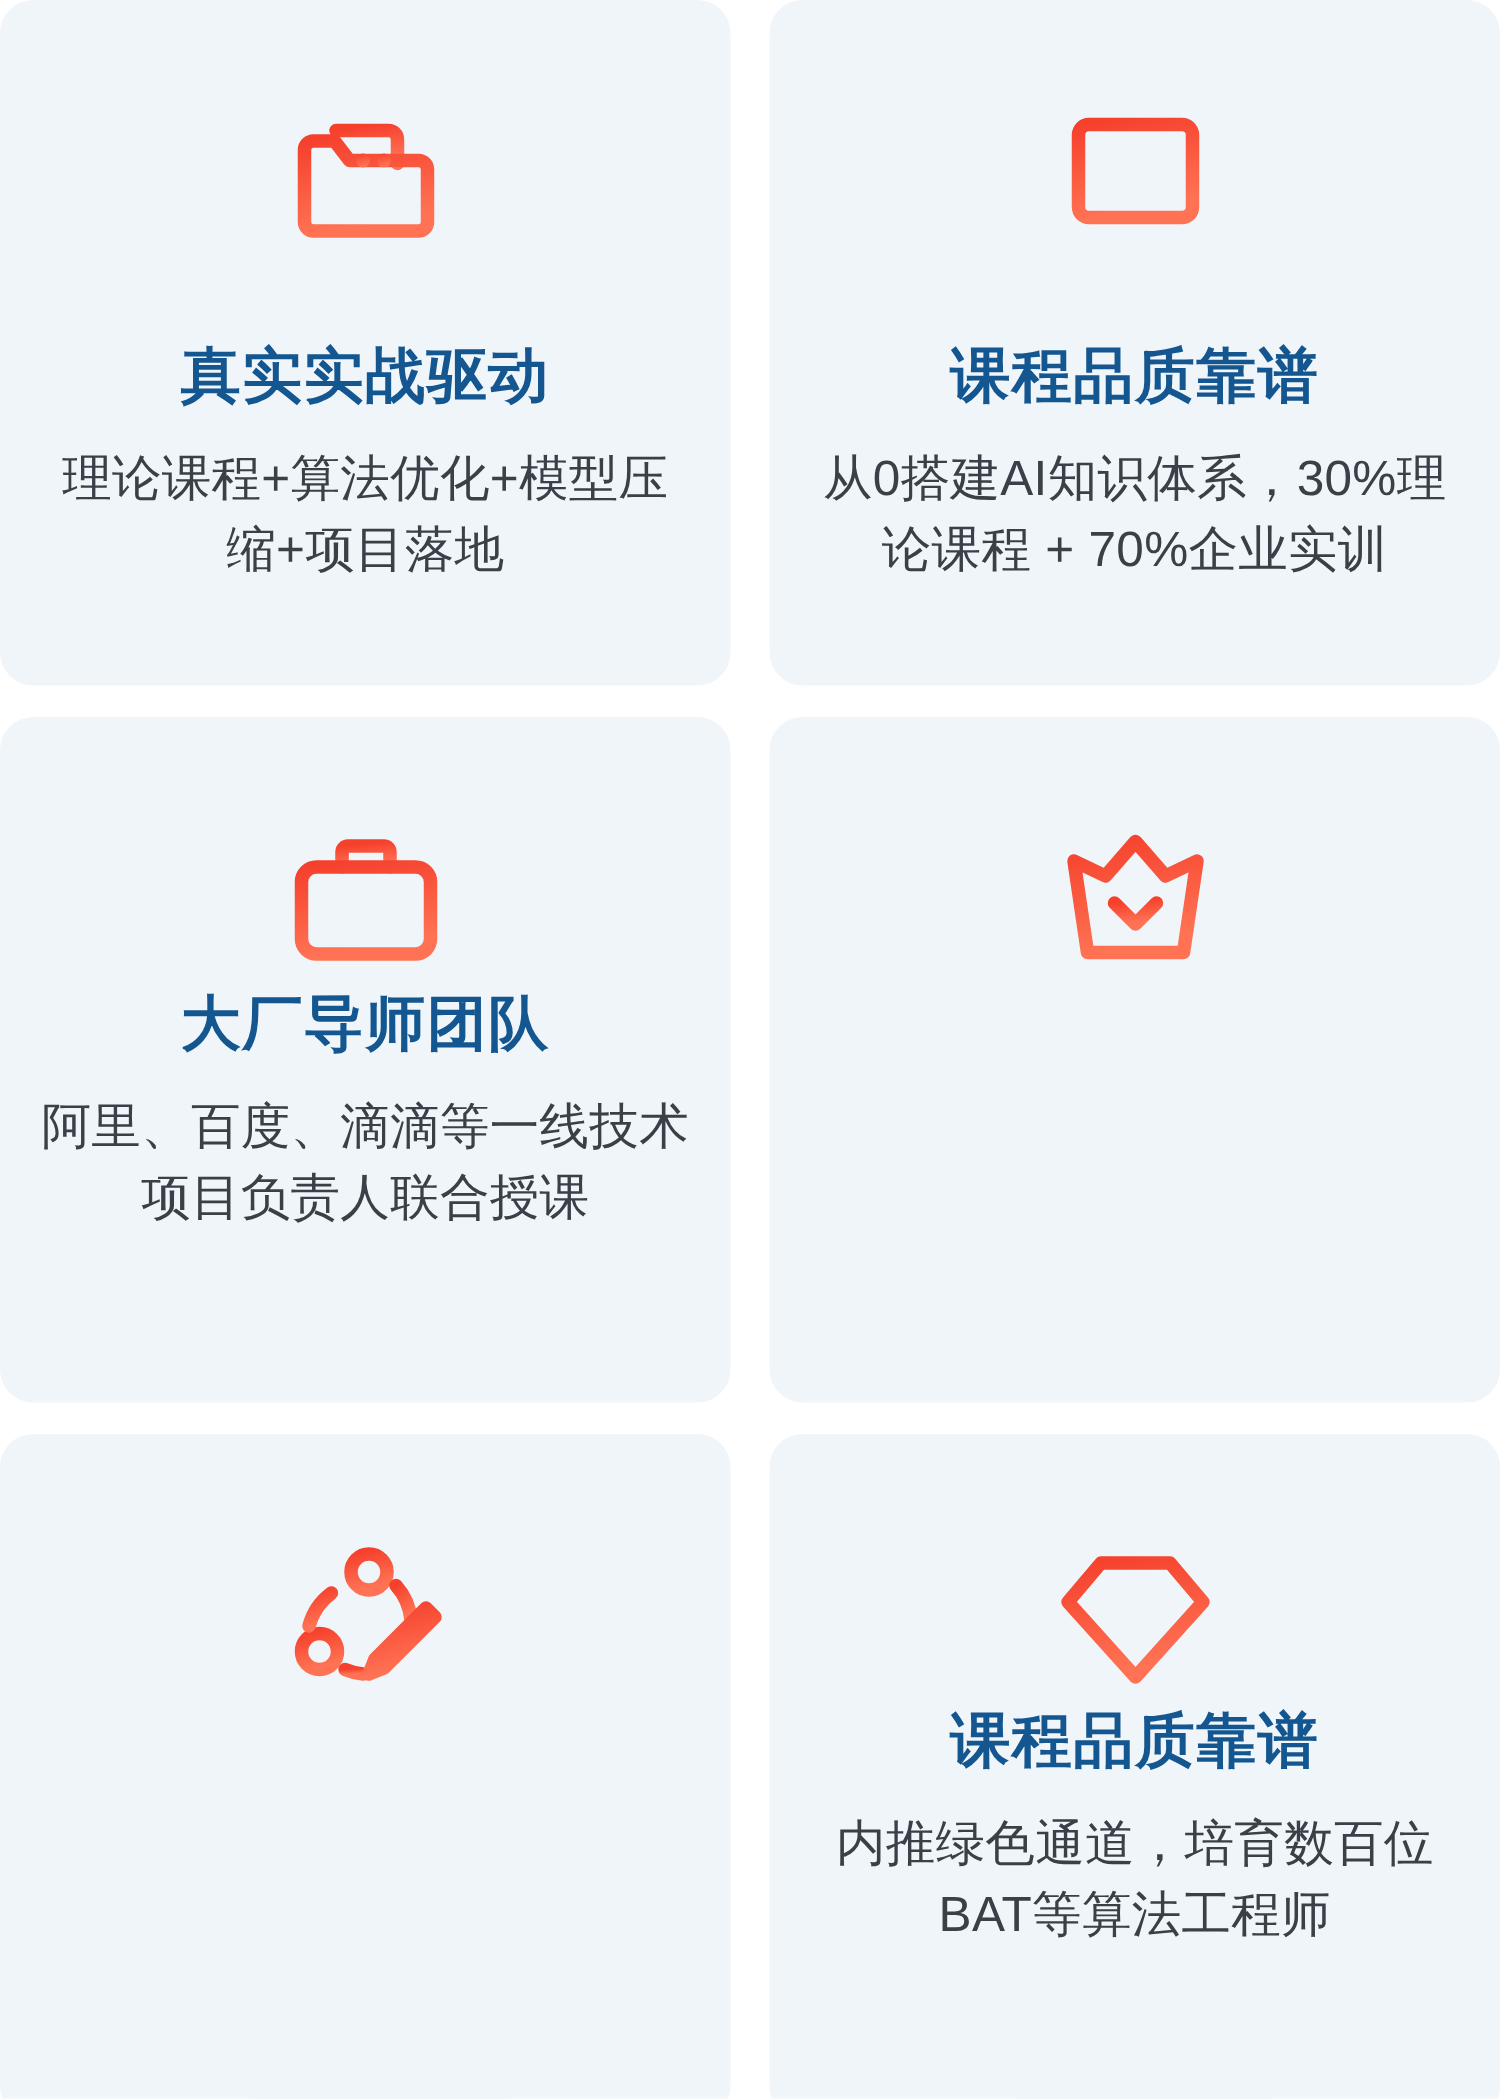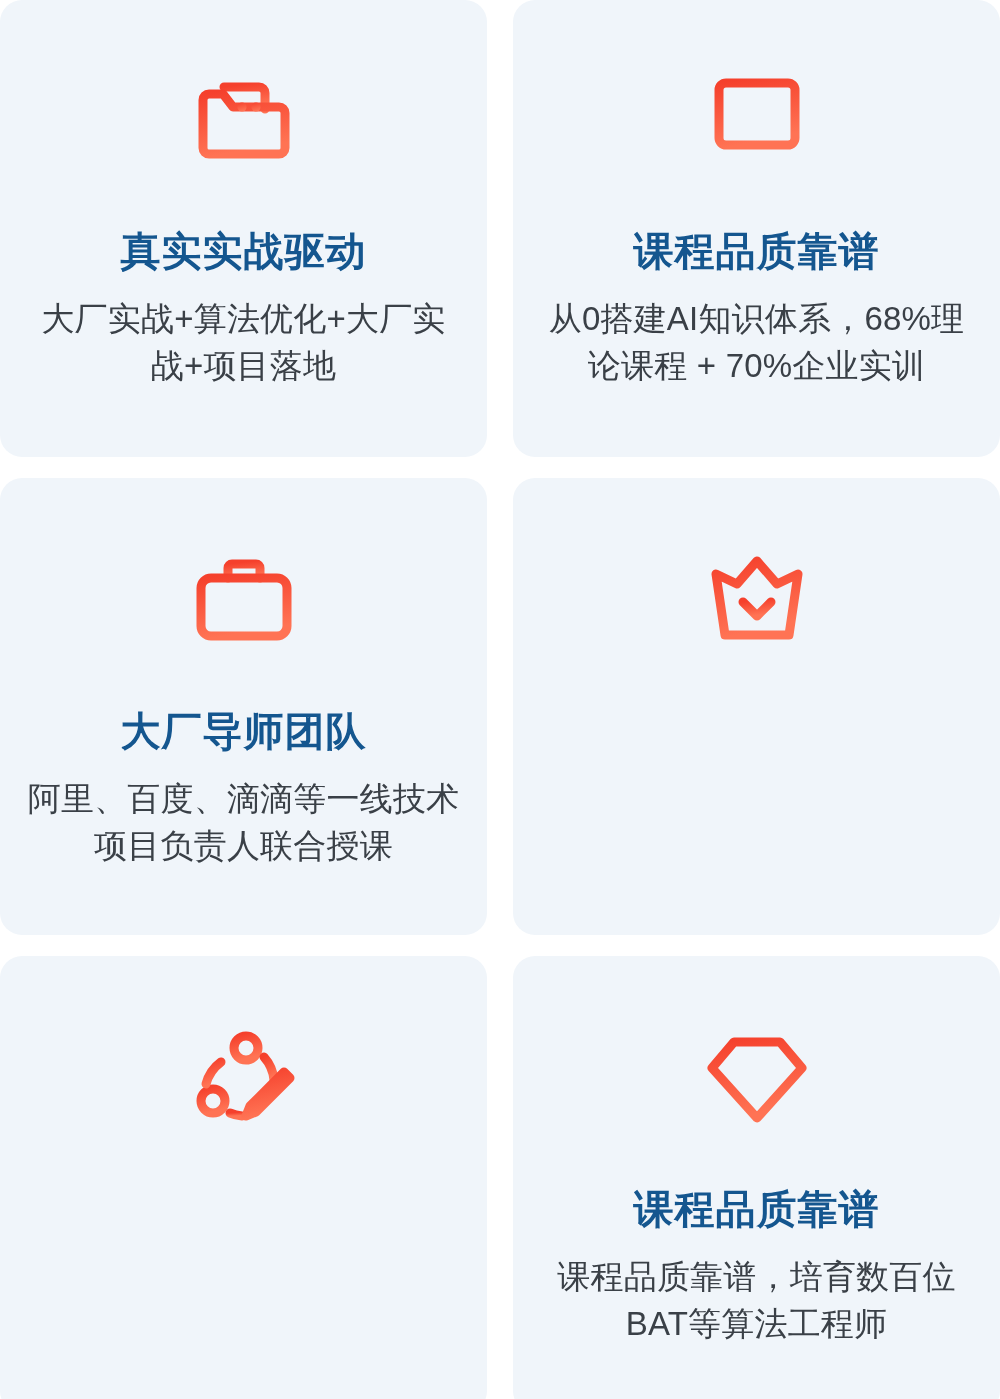--- a/index.html
+++ b/index.html
@@ -38,21 +38,20 @@
     display: flex;
     align-items: center;
     justify-content: center;
     margin-top: 62px;
     flex: none;
   }
   .card-icon svg {
     display: block;
   }
   .card-title {
-    margin-top: 48px;
     font-size: 40px;
     font-weight: 700;
     color: #14568F;
     letter-spacing: 1px;
     line-height: 1.15;
     text-align: center;
     white-space: nowrap;
   }
   .card-desc {
     margin-top: 22px;
@@ -84,41 +83,41 @@
         </defs>
         <g fill="none" stroke="url(#g1)" stroke-width="9" stroke-linecap="round" stroke-linejoin="round">
           <path d="M36 25 H71 a6 6 0 0 1 6 6 V47"></path>
           <path d="M15 86 V38 a6 6 0 0 1 6 -6 H35 l10 13 H91 a6 6 0 0 1 6 6 V86 a6 6 0 0 1 -6 6 H21 a6 6 0 0 1 -6 -6 Z"></path>
         </g>
         <circle cx="54" cy="45" r="4.6" fill="url(#g1)"></circle>
         <circle cx="68" cy="45" r="4.6" fill="url(#g1)"></circle>
       </svg>
     </div>
     <div class="card-title">真实实战驱动</div>
-    <div class="card-desc">大厂实战+算法优化+大厂实战+项目落地</div>
+    <div class="card-desc">理论课程+算法优化+模型压缩+项目落地</div>
   </div>
 
   <div class="feature-card row-1">
     <div class="card-icon">
       <svg width="112" height="112" viewBox="0 0 112 112" aria-hidden="true">
         <defs>
           <linearGradient id="g2" x1="0" y1="0" x2="0.25" y2="1">
             <stop offset="0%" stop-color="#F5402C"></stop>
             <stop offset="100%" stop-color="#FF7354"></stop>
           </linearGradient>
         </defs>
         <g fill="none" stroke="url(#g2)" stroke-width="9" stroke-linecap="round" stroke-linejoin="round">
           <rect x="18" y="21" width="76" height="62" rx="7"></rect>
           <line x1="40" y1="52" x2="72" y2="52"></line>
           <line x1="38" y1="96" x2="74" y2="96"></line>
         </g>
       </svg>
     </div>
     <div class="card-title">课程品质靠谱</div>
-    <div class="card-desc">从0搭建AI知识体系，68%理论课程 + 70%企业实训</div>
+    <div class="card-desc">从0搭建AI知识体系，30%理论课程 + 70%企业实训</div>
   </div>
 
   <div class="feature-card">
     <div class="card-icon">
       <svg width="112" height="112" viewBox="0 0 112 112" aria-hidden="true">
         <defs>
           <linearGradient id="g3" x1="0" y1="0" x2="0.25" y2="1">
             <stop offset="0%" stop-color="#F5402C"></stop>
             <stop offset="100%" stop-color="#FF7354"></stop>
           </linearGradient>
@@ -185,16 +184,16 @@
             <stop offset="100%" stop-color="#FF7354"></stop>
           </linearGradient>
         </defs>
         <g fill="none" stroke="url(#g6)" stroke-width="9" stroke-linecap="round" stroke-linejoin="round">
           <path d="M33 20 H79 L101 46 L56 96 L11 46 Z"></path>
           <line x1="40" y1="35" x2="72" y2="35"></line>
         </g>
       </svg>
     </div>
     <div class="card-title">课程品质靠谱</div>
-    <div class="card-desc">课程品质靠谱，培育数百位BAT等算法工程师</div>
+    <div class="card-desc">内推绿色通道，培育数百位BAT等算法工程师</div>
   </div>
 
 </div>
 
 </body></html>

